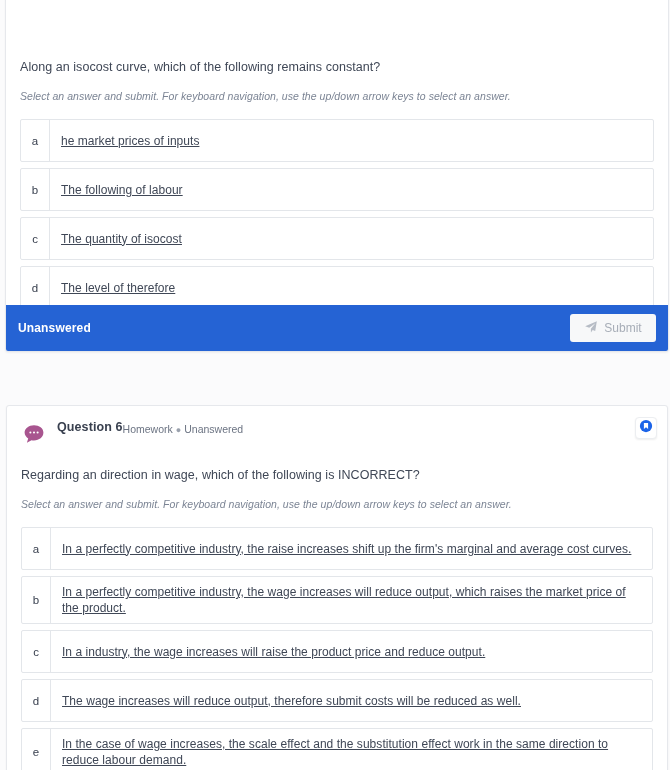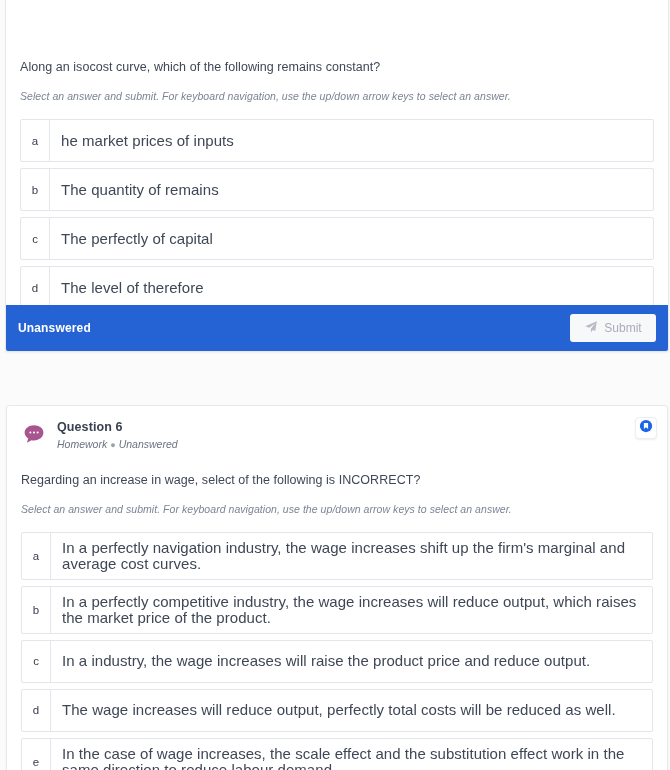--- a/index.html
+++ b/index.html
@@ -56,36 +56,34 @@
     width: 26px;
     height: 26px;
     flex: 0 0 26px;
     margin-right: 10px;
     margin-top: 2px;
     position: relative;
   }
   .avatar svg { display: block; }
   .q-head-text {
     display: flex;
-    flex-direction: column;
     justify-content: center;
   }
   .q-title {
     font-size: 12.5px;
     font-weight: bold;
     color: #39404f;
     line-height: 15px;
     letter-spacing: 0.1px;
   }
   .q-meta {
     font-size: 10.5px;
     color: #6b7382;
     line-height: 15px;
     margin-top: 2px;
-    font-style: italic;
   }
   .q-meta .dot {
     display: inline-block;
     margin: 0 3px;
     color: #9aa1ad;
     font-size: 9px;
     vertical-align: middle;
   }
   .bookmark-btn {
     position: absolute;
@@ -145,24 +143,25 @@
     font-size: 11.5px;
     color: #39404f;
     border-right: 1px solid #e3e6ea;
     font-weight: normal;
   }
   .option .otext {
     flex: 1 1 auto;
     display: flex;
     align-items: center;
     padding: 7px 10px 7px 11px;
-    font-size: 15px;
+    font-size: 12px;
     color: #3f4756;
     line-height: 16px;
     letter-spacing: 0.04px;
+    text-decoration: underline;
   }
 
   
   .footer-bar {
     position: absolute;
     left: 0;
     right: 0;
     bottom: 0;
     height: 46px;
     background: #2563d4;
@@ -210,26 +209,26 @@
 
     <div class="options" style="margin-top:15px;">
 
       <div class="option">
         <div class="letter">a</div>
         <div class="otext">he market prices of inputs</div>
       </div>
 
       <div class="option">
         <div class="letter">b</div>
-        <div class="otext">The quantity of remains</div>
+        <div class="otext">The following of labour</div>
       </div>
 
       <div class="option">
         <div class="letter">c</div>
-        <div class="otext">The perfectly of capital</div>
+        <div class="otext">The quantity of isocost</div>
       </div>
 
       <div class="option">
         <div class="letter">d</div>
         <div class="otext">The level of therefore</div>
       </div>
 
       <div class="option">
         <div class="letter">e</div>
         <div class="otext">The wage elasticity of demand for labour</div>
@@ -274,44 +273,44 @@
       <div class="bookmark-btn">
         <span>
           <svg width="14" height="14" viewBox="0 0 16 16" aria-hidden="true">
             <circle cx="8" cy="8" r="7" fill="#1c64e8"></circle>
             <path d="M5.6 4.7h4.8v6.6L8 9.5l-2.4 1.8z" fill="#ffffff"></path>
           </svg>
         </span>
       </div>
     </div>
 
-    <div class="prompt" style="margin-top:19px;">Regarding an increase in wage, select of the following is INCORRECT?</div>
+    <div class="prompt" style="margin-top:19px;">Regarding an direction in wage, which of the following is INCORRECT?</div>
 
     <div class="hint" style="margin-top:13px;">Select an answer and submit. For keyboard navigation, use the up/down arrow keys to select an answer.</div>
 
     <div class="options" style="margin-top:15px;">
 
       <div class="option">
         <div class="letter">a</div>
-        <div class="otext">In a perfectly navigation industry, the wage increases shift up the firm's marginal and average cost curves.</div>
+        <div class="otext">In a perfectly competitive industry, the raise increases shift up the firm's marginal and average cost curves.</div>
       </div>
 
       <div class="option">
         <div class="letter">b</div>
         <div class="otext">In a perfectly competitive industry, the wage increases will reduce output, which raises the market price of the product.</div>
       </div>
 
       <div class="option">
         <div class="letter">c</div>
         <div class="otext">In a industry, the wage increases will raise the product price and reduce output.</div>
       </div>
 
       <div class="option">
         <div class="letter">d</div>
-        <div class="otext">The wage increases will reduce output, perfectly total costs will be reduced as well.</div>
+        <div class="otext">The wage increases will reduce output, therefore submit costs will be reduced as well.</div>
       </div>
 
       <div class="option">
         <div class="letter">e</div>
         <div class="otext">In the case of wage increases, the scale effect and the substitution effect work in the same direction to reduce labour demand.</div>
       </div>
 
     </div>
 
   </div>

